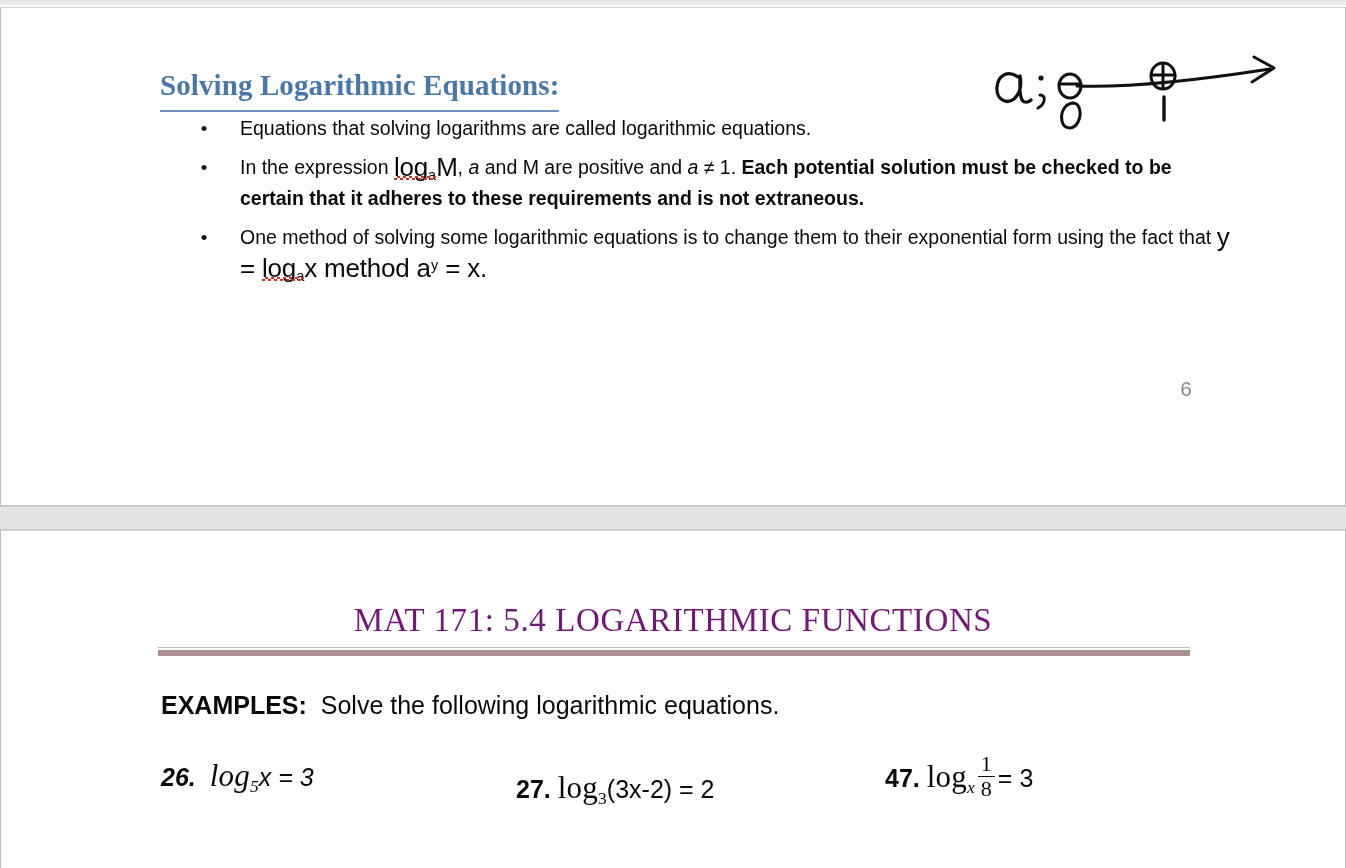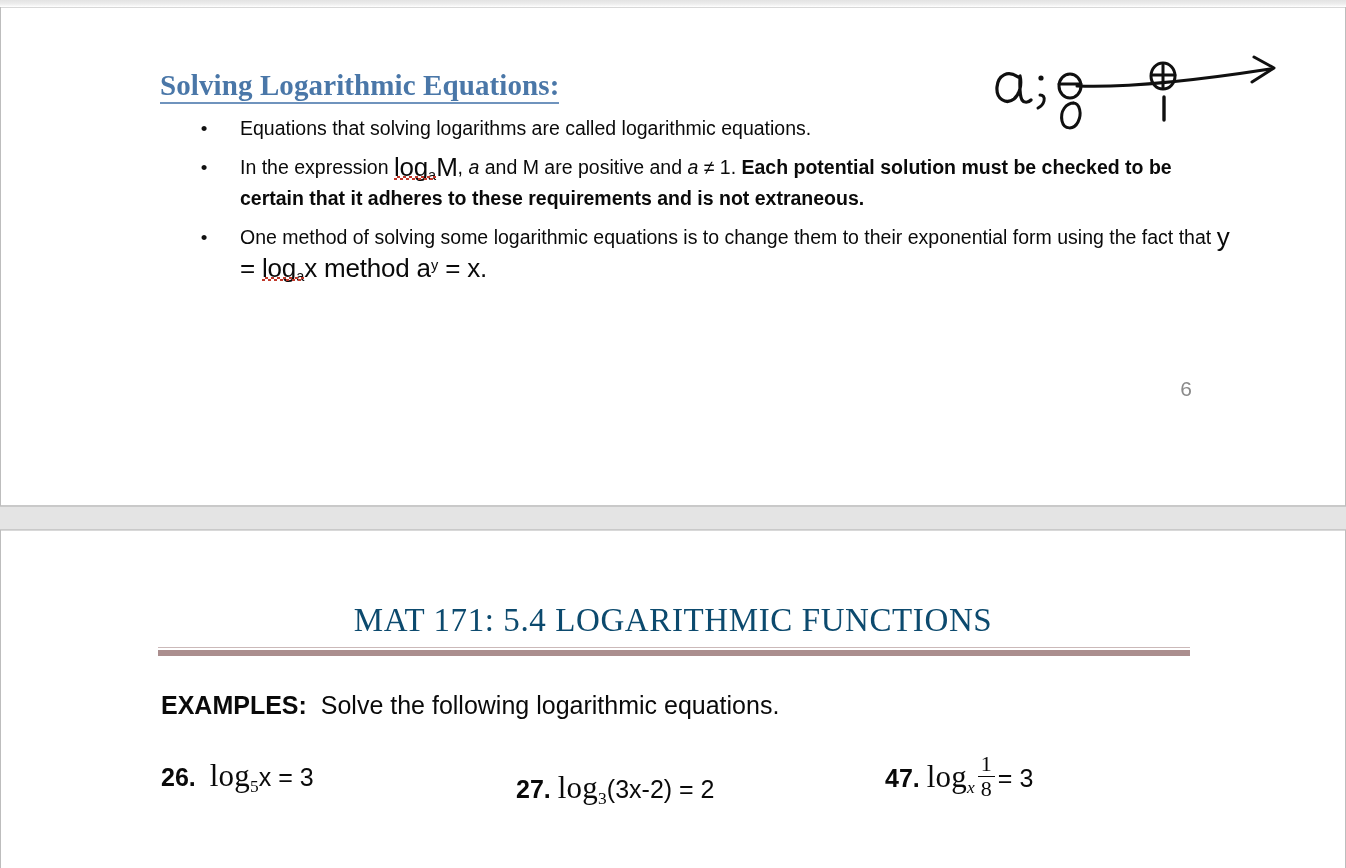--- a/index.html
+++ b/index.html
@@ -83,21 +83,21 @@
   .heading-log {
     position: absolute;
     left: 159px;
     top: 63px;
     font-family: "Liberation Serif", serif;
     font-weight: bold;
     font-size: 29px;
     color: #4a77a8;
     letter-spacing: 0.1px;
     border-bottom: 2px solid #6f93bd;
-    padding-bottom: 2px;
+    padding-bottom: 10px;
     line-height: 1.05;
     white-space: nowrap;
   }
 
   .bullet-list {
     position: absolute;
     left: 0;
     top: 106px;
     width: 1230px;
   }
@@ -178,21 +178,21 @@
 
   
   .deck-title {
     position: absolute;
     left: 0;
     right: 0;
     top: 72px;
     text-align: center;
     font-family: "Liberation Serif", serif;
     font-size: 33px;
-    color: #0c4a6e;
+    color: #701a75;
     letter-spacing: 0.6px;
     white-space: nowrap;
   }
   .title-rule-wrap {
     position: absolute;
     left: 157px;
     top: 117px;
     width: 1032px;
     height: 10px;
   }
@@ -247,21 +247,21 @@
   }
   .mathlog .sub-ital {
     font-size: 0.56em;
     vertical-align: -0.32em;
     font-style: italic;
   }
   .sans-tail {
     font-family: "Liberation Sans", sans-serif;
     font-size: 25px;
   }
-  #problem-26 { left: 160px; top: 0; }
+  #problem-26 { left: 160px; top: 0; font-style: italic; }
   #problem-27 { left: 515px; top: 12px; }
   #problem-28 { left: 884px; top: -6px; }
 
   .frac {
     display: inline-block;
     vertical-align: -0.42em;
     text-align: center;
     font-family: "Liberation Serif", serif;
     font-size: 22px;
     line-height: 1.08;

